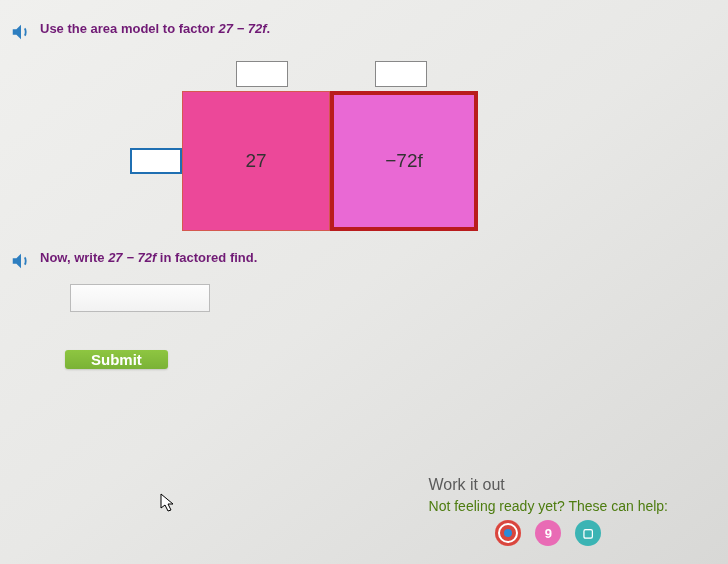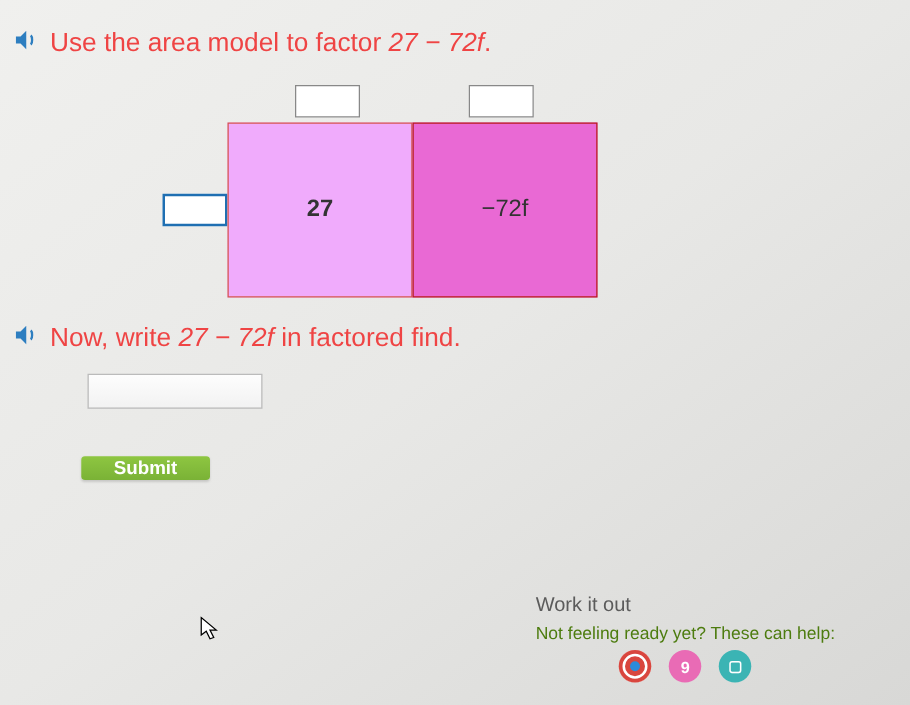--- a/index.html
+++ b/index.html
@@ -13,23 +13,23 @@
       position: relative;
     }
     .content { padding: 20px 10px 10px 10px; }
     .line { display: flex; align-items: flex-start; margin-bottom: 12px; }
     .speaker-icon {
       width: 22px; height: 22px; flex-shrink: 0; margin-right: 8px;
       margin-top: 1px;
     }
     .speaker-icon svg { width: 100%; height: 100%; }
     .instruction-text {
-      font-size: 21px;
-      font-weight: normal;
-      color: #ef4444;
+      font-size: 13px;
+      font-weight: bold;
+      color: #701a75;
       line-height: 1.45;
     }
     .expr { font-style: italic; }
     .area-model {
       margin: 18px 0 18px 120px;
       position: relative;
       width: 340px;
     }
     .top-inputs {
       display: flex;
@@ -49,22 +49,22 @@
       width: 52px; height: 26px;
       border: 2px solid #1f6fb2;
       background: #fff;
     }
     .tiles { display:flex; }
     .tile {
       width: 148px; height: 140px;
       display:flex; align-items:center; justify-content:center;
       font-size: 19px; color:#333;
     }
-    .tile.red { background: #f0abfc; border:1px solid #d5584f;font-weight:bold;}
-    .tile.pink { background: #e969d4; border:1px solid #b91c1c;}
+    .tile.red { background: #ec4899; border:1px solid #d5584f;}
+    .tile.pink { background: #e969d4; border:4px solid #b91c1c;}
     .factored-input {
       margin: 10px 0 0 60px;
       width: 140px; height: 28px;
       border: 1px solid #bbb;
       background: linear-gradient(#fdfdfd,#f2f2f2);
     }
     .submit-row { margin-top: 38px; margin-left: 55px; display:flex; align-items:flex-start;}
     .submit-btn {
       background: linear-gradient(#8ec641,#7ab236);
       color: #fff;

